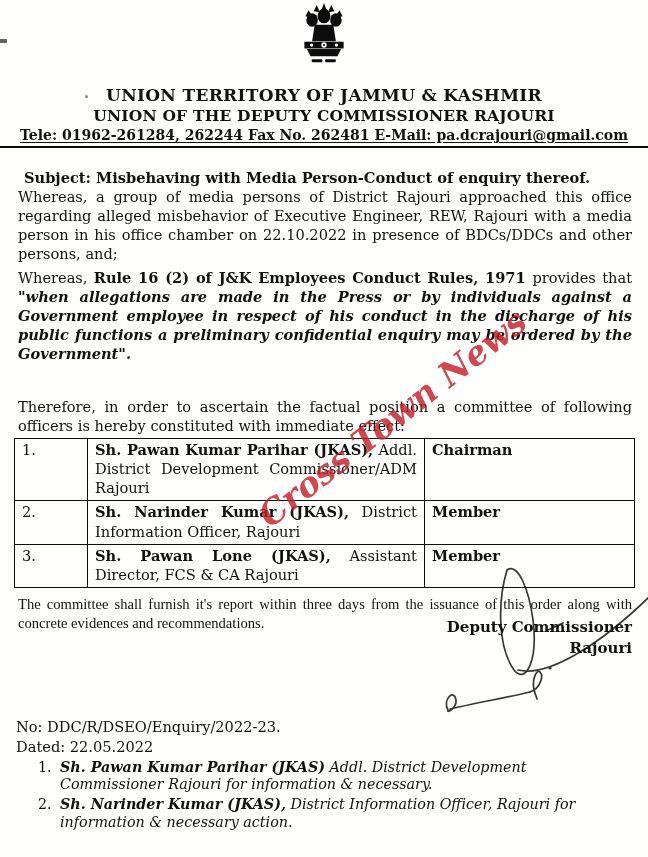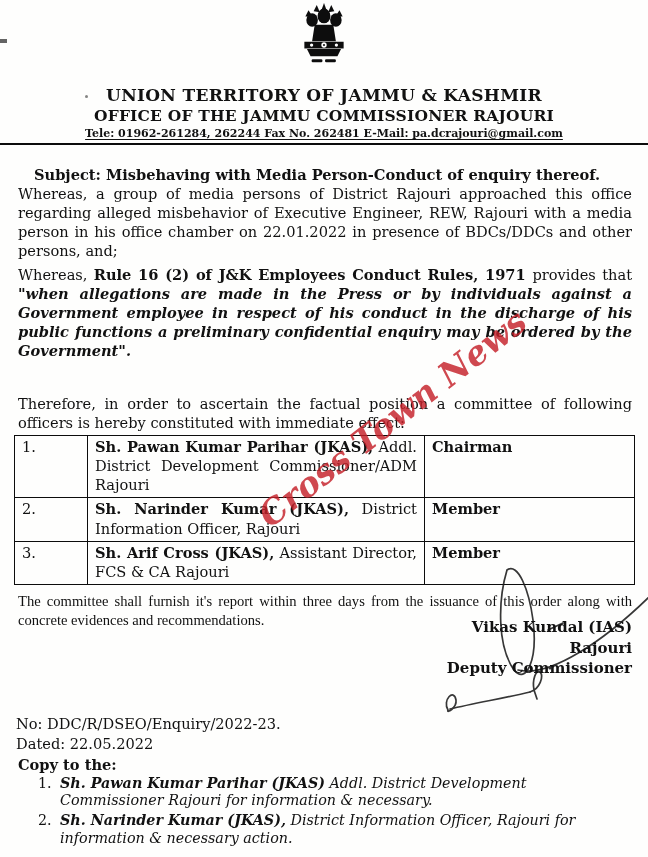--- a/index.html
+++ b/index.html
@@ -12,26 +12,26 @@
     overflow: hidden;
     font-family: "DejaVu Serif", "Liberation Serif", serif;
     color: #111111;
   }
   
   .letterhead { text-align: center; padding-top: 3px; }
   .emblem-wrap { display: flex; justify-content: center; }
   .org-line1 { font-weight: bold; font-size: 17px; letter-spacing: 0.3px; margin-top: 16px; }
   .org-line2 { font-weight: bold; font-size: 15.5px; letter-spacing: 0.2px; margin-top: 1px; }
   .contact-line {
-    font-weight: bold; font-size: 11px; margin-top: 2px;
+    font-weight: bold; font-size: 14px; margin-top: 2px;
     text-decoration: underline; text-underline-offset: 2px;
   }
   .header-rule { border: none; border-top: 2.6px solid #0c0c0c; margin-top: 3px; }
   
-  .subject-line { margin: 21px 16px 0 34px; font-weight: bold; font-size: 14.6px; }
+  .subject-line { margin: 21px 16px 0 24px; font-weight: bold; font-size: 14.6px; }
   .order-heading {
     text-align: center; font-weight: bold; font-size: 21px;
     letter-spacing: 3px; margin-top: 13px;
   }
   .para { margin: 2px 16px 0 18px; font-size: 14.6px; line-height: 1.3; text-align: justify; }
   .para.p2 { margin-top: 5px; }
   .para.p3 { margin-top: 34px; }
   .para.p4 { margin-top: 7px; font-family: Liberation Serif, serif; }
   .seg-bold { font-weight: bold; }
   .seg-bold-italic { font-weight: bold; font-style: italic; }
@@ -112,48 +112,48 @@
           </g>
 
           <circle cx="32" cy="40.7" r="2.6" fill="#ffffff"></circle>
           <circle cx="32" cy="40.7" r="1" fill="#0d0d0d"></circle>
           <circle cx="20" cy="40.7" r="1.6" fill="#ffffff"></circle>
           <circle cx="44" cy="40.7" r="1.6" fill="#ffffff"></circle>
         </svg>
       </span>
     </div>
     <div class="org-line1">UNION TERRITORY OF JAMMU &amp; KASHMIR</div>
-    <div class="org-line2">OFFICE OF THE JAMMU COMMISSIONER RAJOURI</div>
+    <div class="org-line2">UNION OF THE DEPUTY COMMISSIONER RAJOURI</div>
     <div class="contact-line">Tele: 01962-261284, 262244 Fax No. 262481 E-Mail: pa.dcrajouri@gmail.com</div>
     <hr class="header-rule">
   </div>
 
   <div class="subject-line">Subject: Misbehaving with Media Person-Conduct of enquiry thereof.</div>
 
-  <p class="para p1">Whereas, a group of media persons of District Rajouri approached this office regarding alleged misbehavior of Executive Engineer, REW, Rajouri with a media person in his office chamber on 22.01.2022 in presence of BDCs/DDCs and other persons, and;</p>
+  <p class="para p1">Whereas, a group of media persons of District Rajouri approached this office regarding alleged misbehavior of Executive Engineer, REW, Rajouri with a media person in his office chamber on 22.10.2022 in presence of BDCs/DDCs and other persons, and;</p>
 
   <p class="para p2"><span>Whereas, </span><span class="seg-bold">Rule 16 (2) of J&amp;K Employees Conduct Rules, 1971 </span><span>provides that </span><span class="seg-bold-italic">"when allegations are made in the Press or by individuals against a Government employee in respect of his conduct in the discharge of his public functions a preliminary confidential enquiry may be ordered by the Government".</span></p>
 
   <p class="para p3">Therefore, in order to ascertain the factual position a committee of following officers is hereby constituted with immediate effect:</p>
 
   <table class="committee-table">
     <tbody>
       <tr>
         <td class="col-serial">1.</td>
         <td class="col-name cell-name"><span class="seg-bold">Sh. Pawan Kumar Parihar (JKAS),</span><span> Addl. District Development Commissioner/ADM Rajouri</span></td>
         <td class="col-role cell-role">Chairman</td>
       </tr>
       <tr>
         <td class="col-serial">2.</td>
         <td class="col-name cell-name"><span class="seg-bold">Sh. Narinder Kumar (JKAS),</span><span> District Information Officer, Rajouri</span></td>
         <td class="col-role cell-role">Member</td>
       </tr>
       <tr>
         <td class="col-serial">3.</td>
-        <td class="col-name cell-name"><span class="seg-bold">Sh. Arif Cross (JKAS),</span><span> Assistant Director, FCS &amp; CA Rajouri</span></td>
+        <td class="col-name cell-name"><span class="seg-bold">Sh. Pawan Lone (JKAS),</span><span> Assistant Director, FCS &amp; CA Rajouri</span></td>
         <td class="col-role cell-role">Member</td>
       </tr>
     </tbody>
   </table>
 
   <p class="para p4">The committee shall furnish it's report within three days from the issuance of this order along with concrete evidences and recommendations.</p>
 
   <svg class="signature-svg" width="248" height="162" viewBox="0 0 248 162">
     <g fill="none" stroke="#1c1c1c" stroke-width="1.7" stroke-linecap="round" opacity="0.88">
 
@@ -164,31 +164,29 @@
       <path d="M148 72 l 15 -7"></path>
 
       <path d="M48 152 C 42 142, 54 130, 56 142 C 57 150, 46 156, 48 152"></path>
       <path d="M50 151 C 75 145, 105 140, 130 134"></path>
       <path d="M130 134 C 140 131, 144 118, 140 114 C 136 111, 132 122, 134 132 L 137 141"></path>
       <circle cx="150" cy="110" r="1.6" fill="#1c1c1c" stroke="none"></circle>
     </g>
   </svg>
 
   <div class="signature-block">
-    <div>Vikas Kundal (IAS)</div>
+    <div>Deputy Commissioner</div>
     <div>Rajouri</div>
-    <div>Deputy Commissioner</div>
   </div>
 
   <div class="ref-block">
     <div>No: DDC/R/DSEO/Enquiry/2022-23.</div>
     <div>Dated: 22.05.2022</div>
   </div>
 
-  <div class="copy-heading">Copy to the:</div>
 
   <div class="copy-list">
     <div class="copy-item">
       <span class="copy-marker">1.</span>
       <span class="copy-text"><span class="seg-bold">Sh. Pawan Kumar Parihar (JKAS)</span><span> Addl. District Development Commissioner Rajouri for information &amp; necessary.</span></span>
     </div>
     <div class="copy-item">
       <span class="copy-marker">2.</span>
       <span class="copy-text"><span class="seg-bold">Sh. Narinder Kumar (JKAS),</span><span> District Information Officer, Rajouri for information &amp; necessary action.</span></span>
     </div>

